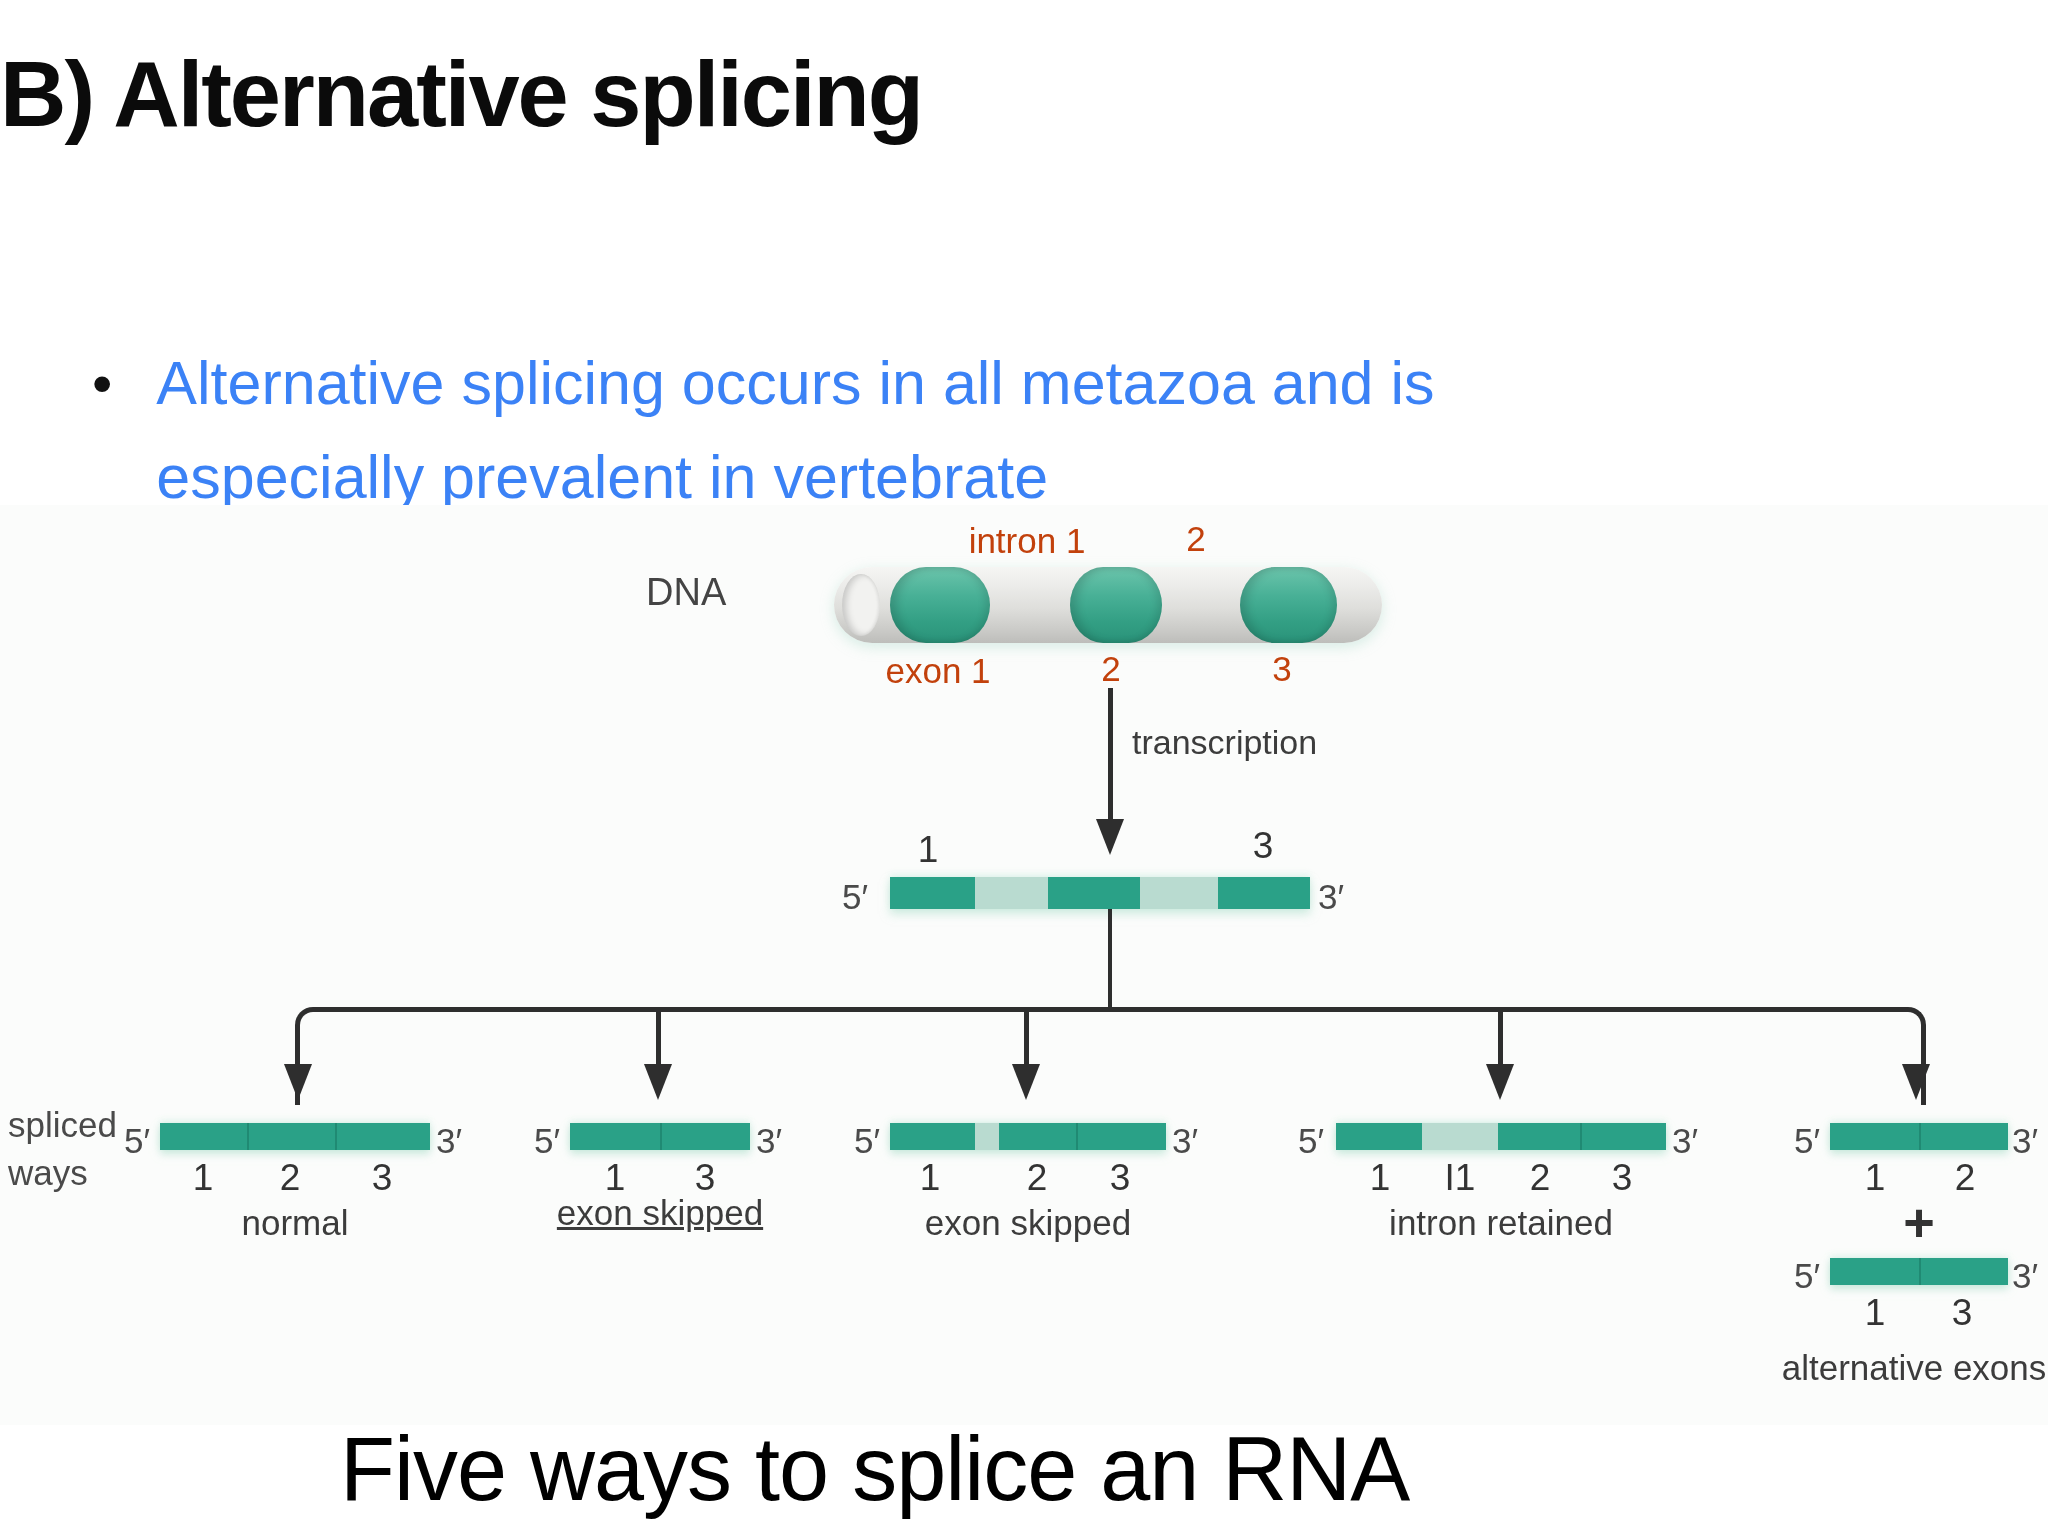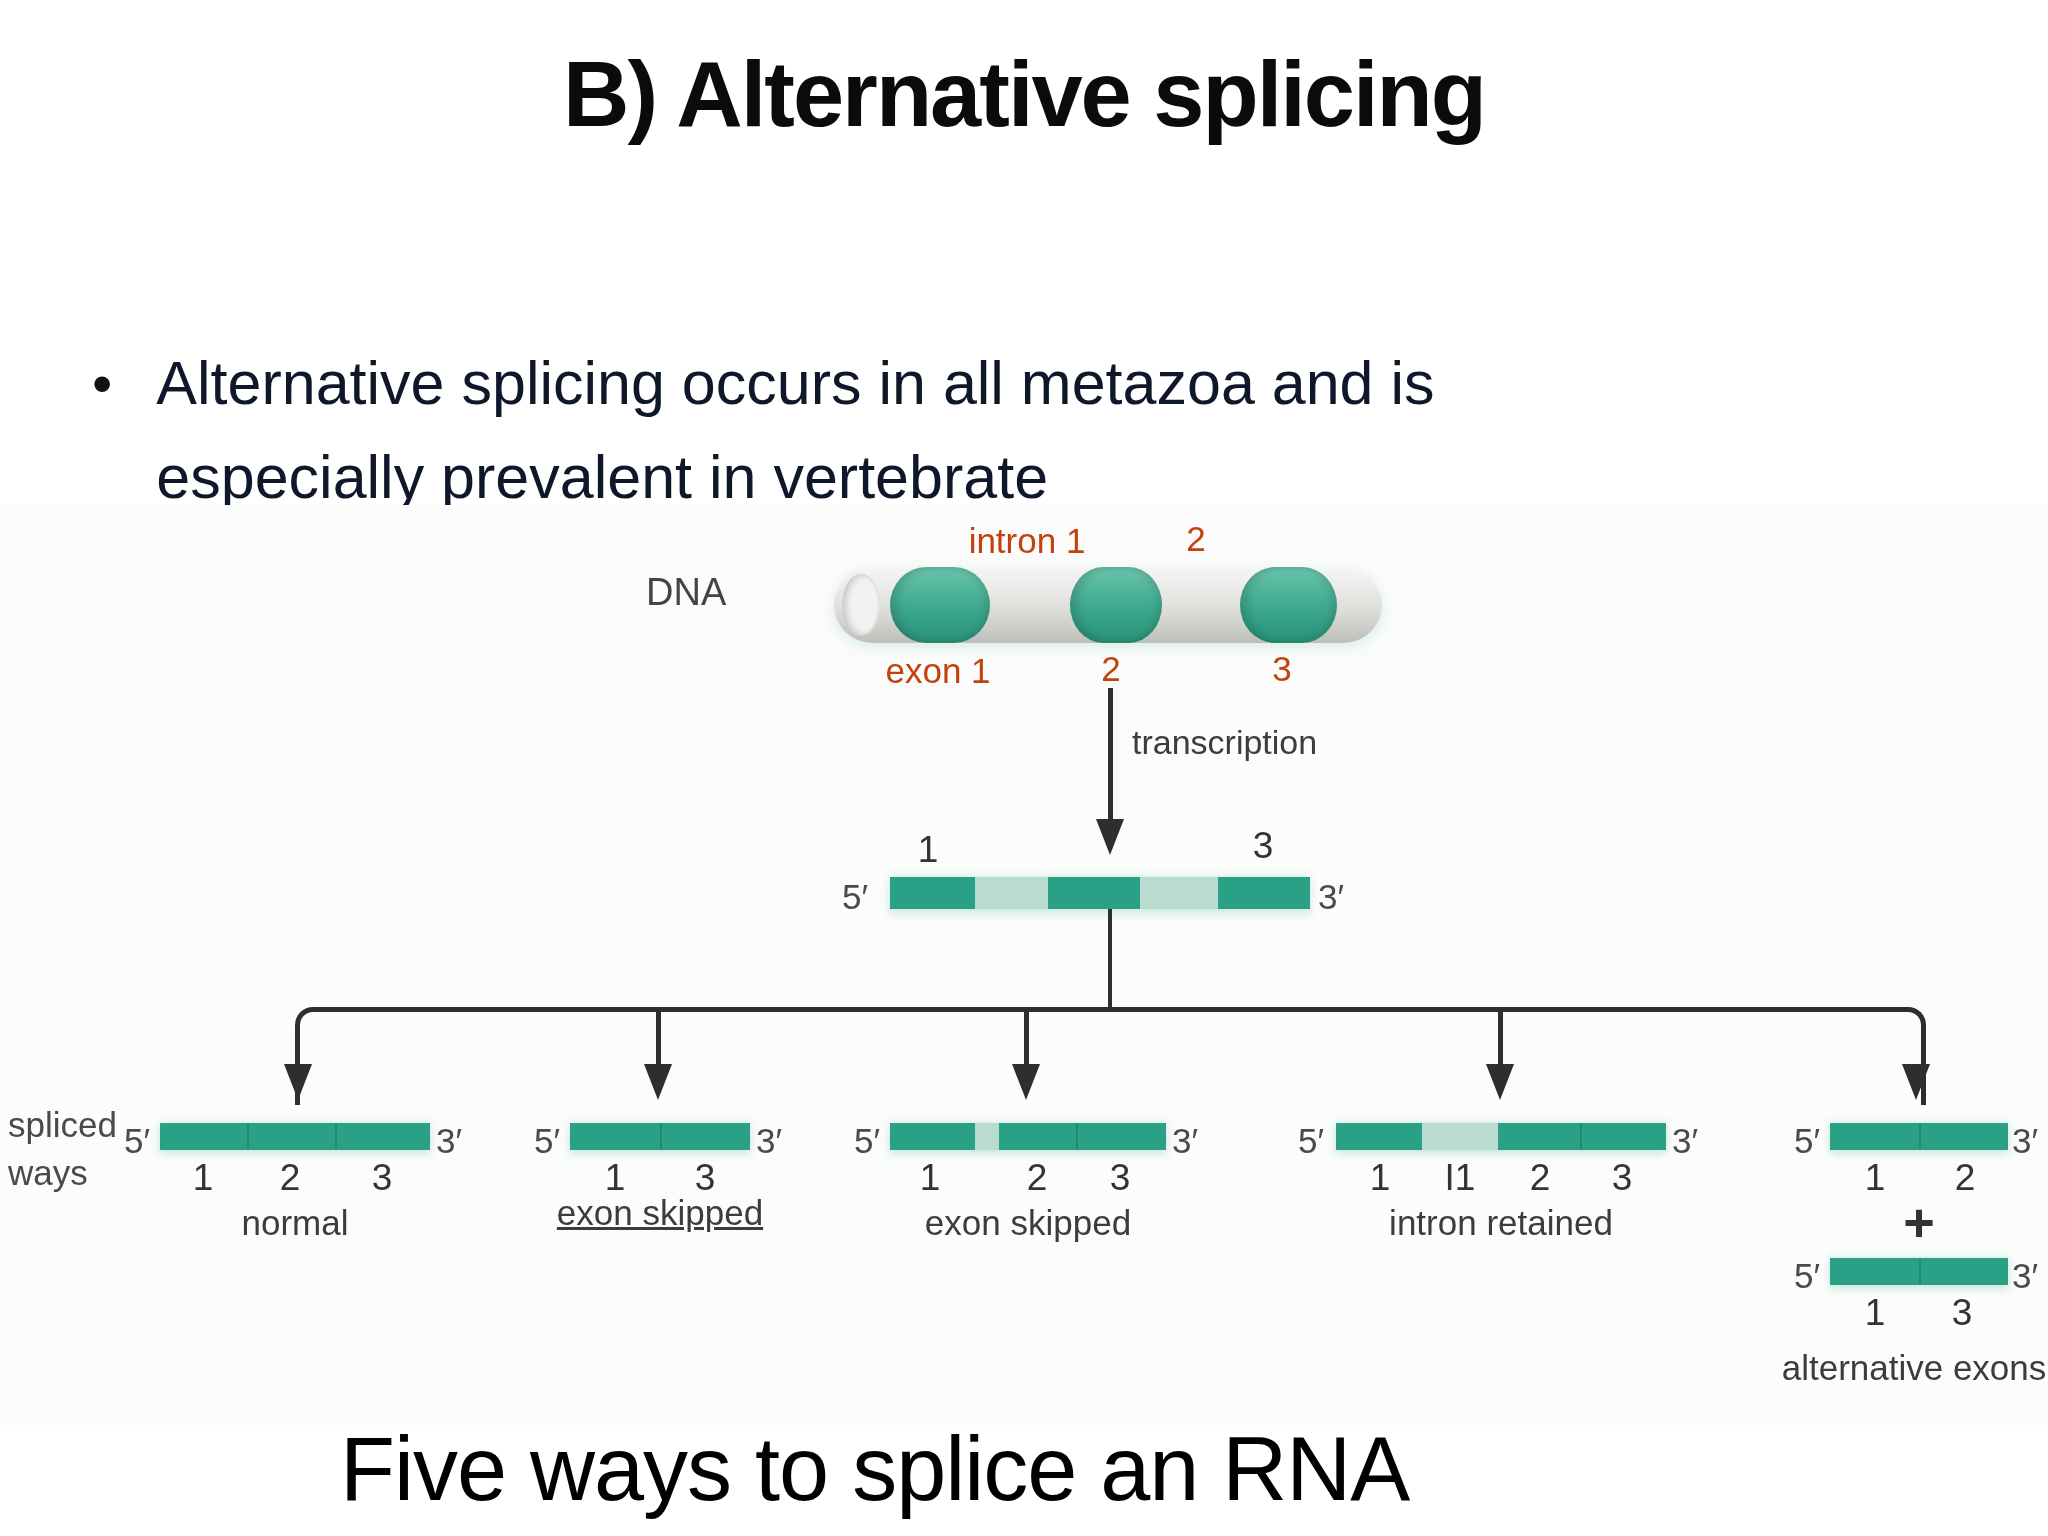--- a/index.html
+++ b/index.html
@@ -1,22 +1,22 @@
 <!DOCTYPE html>
 <html><head>
 <meta charset="utf-8">
 <style>
   html,body{margin:0;padding:0;background:#ffffff;}
   .slide{position:relative;width:2048px;height:1536px;background:#ffffff;overflow:hidden;
          font-family:"Liberation Sans",sans-serif;color:#111;}
-  .title{position:absolute;top:42px;left:0;width:100%;text-align:center;
+  .title{position:absolute;top:42px;left:0;width:100%;text-align:left;
          font-size:92px;font-weight:bold;letter-spacing:-2px;color:#0b0b0b;}
   .bullet-row{position:absolute;top:336px;left:92px;width:1600px;display:flex;}
   .bullet-dot{font-size:58px;line-height:94px;margin-right:44px;color:#111;}
-  .bullet-text{font-size:61px;line-height:94px;color:#0f172a;width:1540px;}
+  .bullet-text{font-size:61px;line-height:94px;color:#3b82f6;width:1540px;}
 
   .figure{position:absolute;left:0;top:505px;width:2048px;height:920px;background:#fbfcfb;}
 
   .fl{position:absolute;font-size:34px;color:#3c3c3c;white-space:nowrap;}
   .cl{position:absolute;transform:translateX(-50%);font-size:35px;color:#c2410c;white-space:nowrap;}
   .num{font-size:37px;color:#333;}
 
   
   .cylinder{position:absolute;left:834px;top:62px;width:548px;height:76px;border-radius:38px/50%;
     background:linear-gradient(180deg,#f5f5f3 0%,#ededeb 22%,#dededb 55%,#c9c9c6 85%,#bdbdba 100%);

